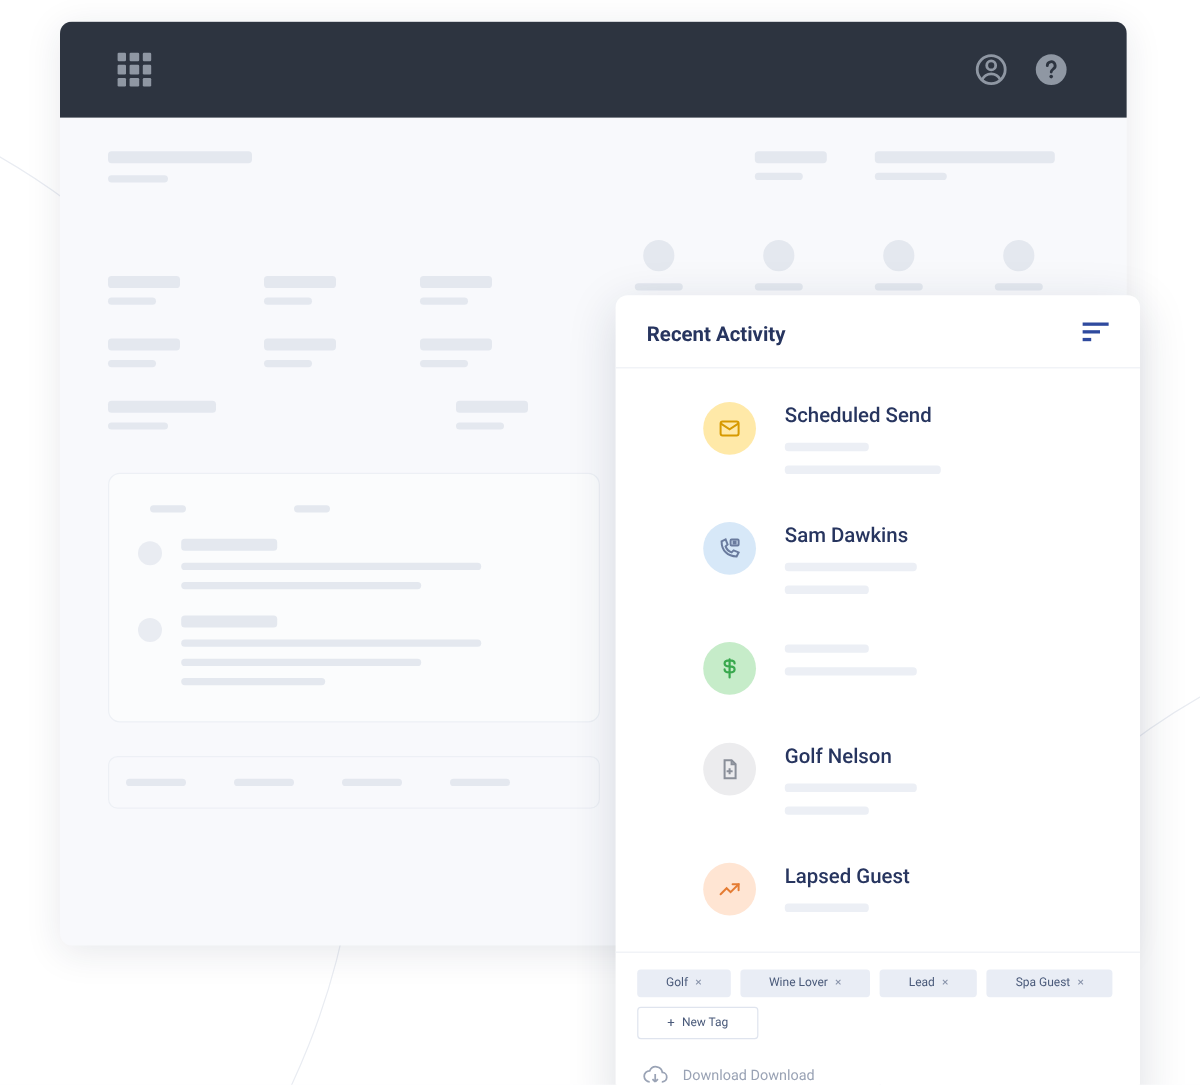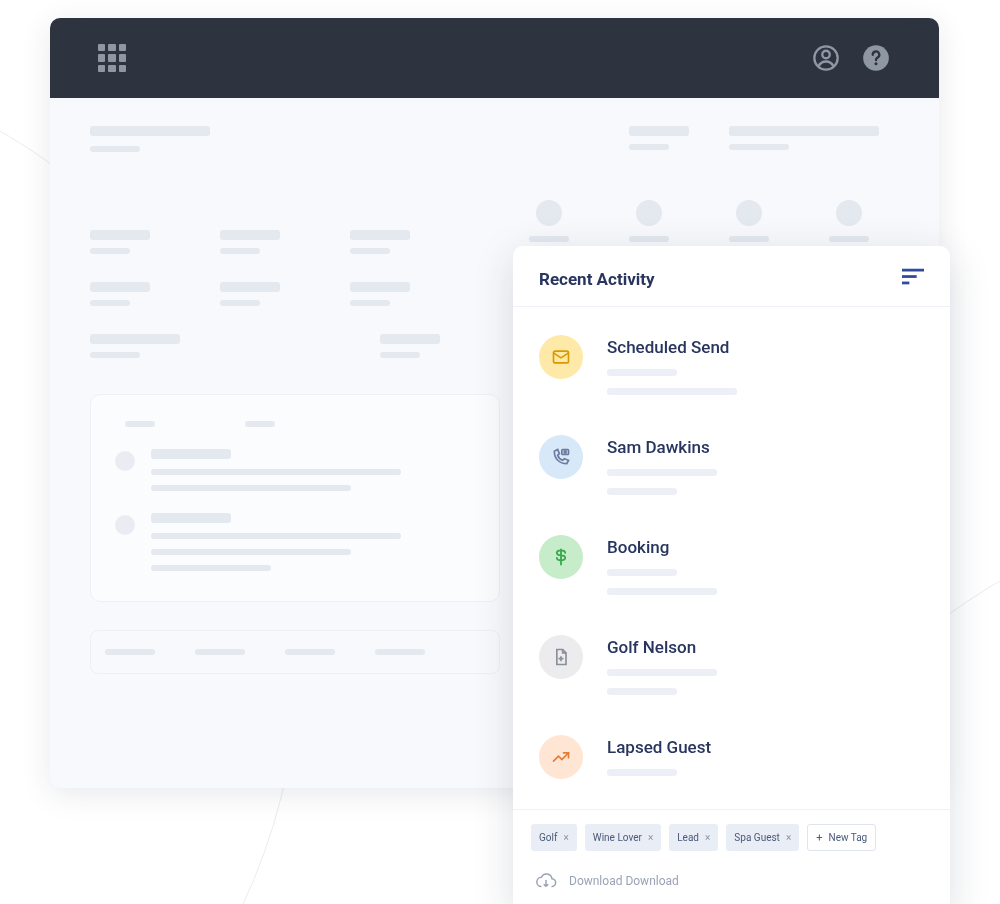--- a/index.html
+++ b/index.html
@@ -133,21 +133,21 @@
     color: #27355f;
     font-size: 17px;
     font-weight: 700;
   }
   .filter-icon {
     color:#2f4a9e;
     cursor:pointer;
   }
   .filter-icon svg{ width:22px;height:18px; }
 
-  .activity-list { padding: 8px 26px 10px; }
+  .activity-list { padding: 8px 26px 10px; margin-left: 47px; }
   .activity-item {
     display:flex; gap:24px; align-items:flex-start;
     padding: 20px 0 20px;
   }
   .act-icon {
     width:44px; height:44px; border-radius:50%;
     display:flex; align-items:center; justify-content:center;
     flex-shrink:0;
   }
   .act-icon svg { width:20px; height:20px; }
@@ -160,21 +160,21 @@
   .act-title { color:#27355f; font-size:17px; font-weight:500; }
   .act-sk { background:#eceff5; border-radius:3px; height:7px; }
   .act-sk.w60{width:70px;} .act-sk.w120{width:130px;} .act-sk.w100{width:110px;}
 
   .tag-row {
     display:flex; gap:8px; padding: 14px 18px 10px; flex-wrap:wrap;
     border-top:1px solid #eef1f6;
   }
   .tag-chip {
     background:#e9edf5; color:#4a5a7a;
-    font-size:10px; padding:6px 8px; border-radius:3px;
+    font-size:10px; padding:6px 24px; border-radius:3px;
     display:flex; align-items:center; gap:6px;
     cursor:pointer;
   }
   .tag-chip .x { font-size:10px; color:#8893aa; }
   .tag-chip.new { background:#fff; border:1px solid #dfe4ee;}
   .tag-chip.new .plus { font-size:11px; }
 
   .download-row {
     display:flex; align-items:center; gap:12px;
     padding: 10px 22px 16px;
@@ -374,21 +374,20 @@
       </div>
     </div>
 
     <div class="activity-item">
       <div class="act-icon dollar">
         <svg viewBox="0 0 24 24" fill="none" stroke="currentColor" stroke-width="2.2" stroke-linecap="round">
             <path d="M12 3v18M17 7c0-2-2.2-3-5-3s-5 1-5 3 2 3 5 3 5 1 5 3-2.2 3-5 3-5-1-5-3"></path>
           </svg>
       </div>
       <div class="act-body">
-        <div class="act-title">Booking</div>
         <div class="act-sk w60"></div>
         <div class="act-sk w100"></div>
       </div>
     </div>
 
     <div class="activity-item">
       <div class="act-icon doc">
         <svg viewBox="0 0 24 24" fill="none" stroke="currentColor" stroke-width="2">
             <path d="M7 3h7l4 4v14H7z"></path>
             <path d="M14 3v4h4"></path>

